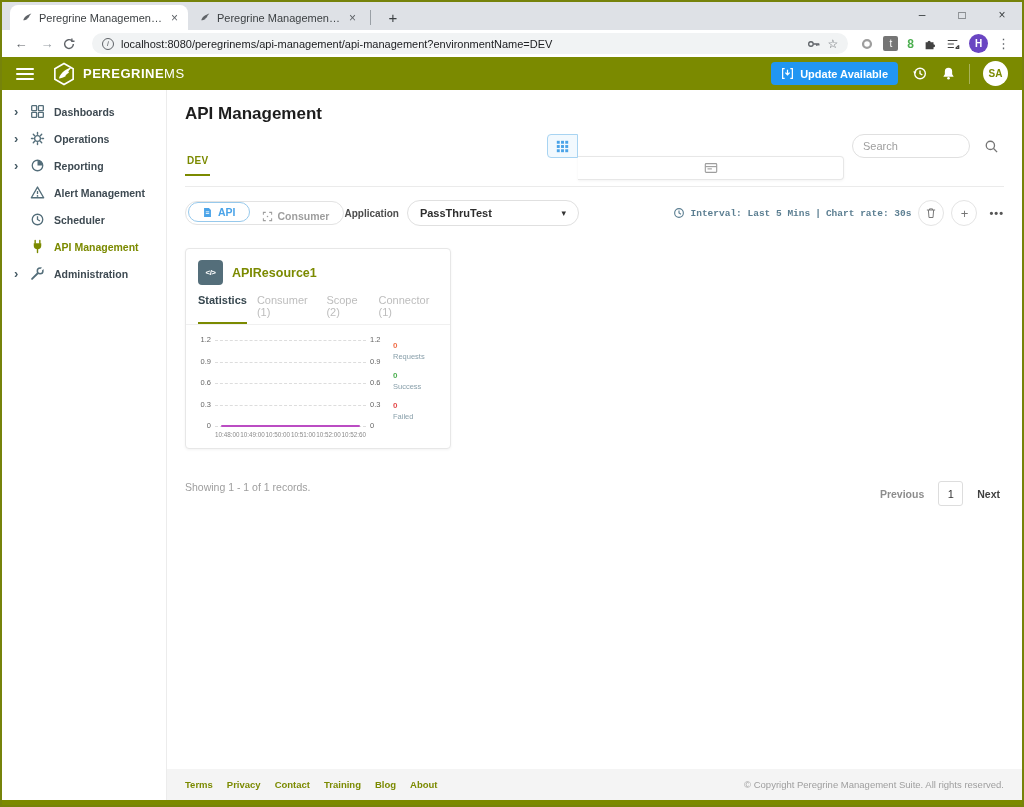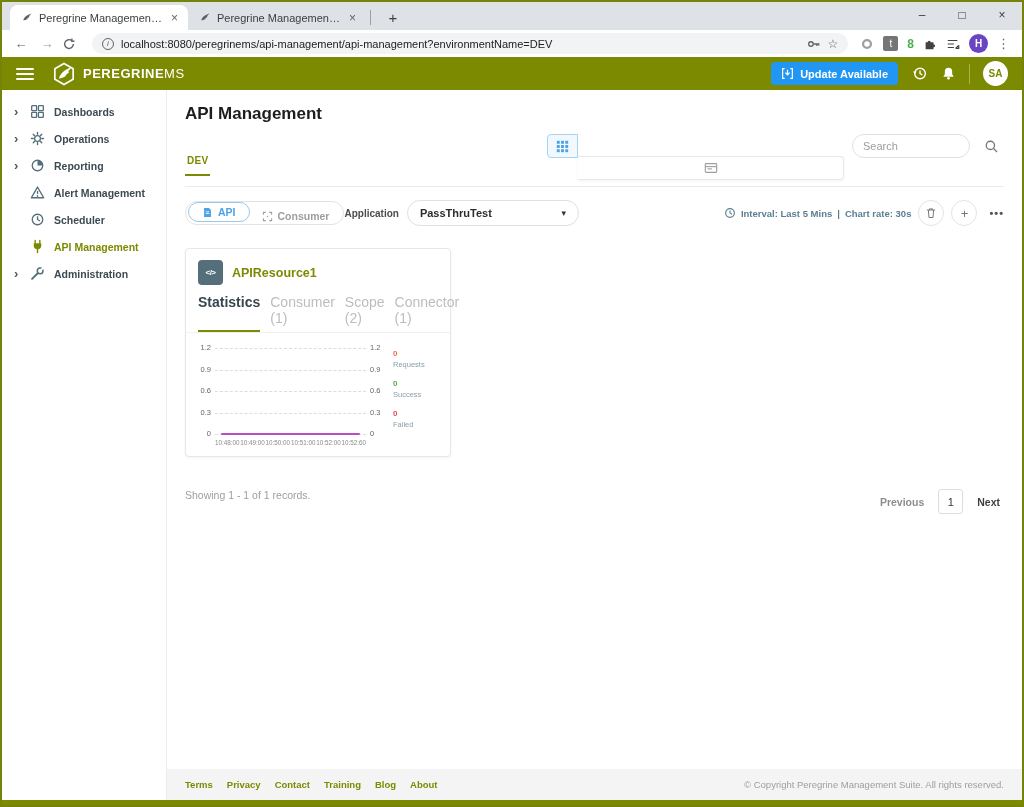--- a/index.html
+++ b/index.html
@@ -73,30 +73,30 @@
 
   .controlsrow { display:flex; align-items:center; margin-top:13px; }
   .pillgroup { border:1px solid #e3e3e3; border-radius:14px; height:24px; display:flex; align-items:flex-end; padding:2px; }
   .apibtn { border:1px solid #97c9ec; border-radius:11px; height:20px; padding:0 13px; display:flex; align-items:center; gap:5px; color:#4aa3e8; font-size:10.5px; font-weight:700; background:#fff; cursor:pointer; }
   .consumerbtn { padding:0 12px; color:#9e9e9e; font-size:10.5px; font-weight:700; display:flex; align-items:center; gap:5px; background:transparent; border:none; cursor:pointer; }
   .applabel { margin-left:0; font-size:10px; font-weight:700; color:#4c4c4c; }
   .appdropdown { margin-left:8px; width:172px; height:26px; border:1px solid #e0e0e0; border-radius:14px; padding:11px 12px; display:flex; align-items:center; cursor:pointer; background:#fff; }
   .appdropdown .val { font-size:11px; font-weight:700; color:#2d2d2d; }
   .appdropdown .caret { margin-left:auto; font-size:9px; color:#333; }
   .controls-right { margin-left:auto; display:flex; align-items:center; gap:7px; }
-  .intervaltext { display:flex; align-items:center; gap:5px; color:#5b7e91; font-size:9.5px; font-weight:700; }
+  .intervaltext { display:flex; align-items:center; gap:5px; color:#5b7e91; font-size:9.5px; font-weight:700;font-family:Liberation Mono, monospace; }
   .circlebtn { width:26px; height:26px; border:1px solid #e4e4e4; border-radius:50%; background:#fff; display:flex; align-items:center; justify-content:center; cursor:pointer; }
   .morebtn { font-size:11px; font-weight:700; color:#555; letter-spacing:1px; margin-left:5px; cursor:pointer; }
 
   
   .card { width:266px; border:1px solid #e7e7e7; border-radius:4px; margin-top:22px; box-shadow:0 1px 3px rgba(0,0,0,.05); background:#fff; }
   .cardhead { padding:11px 12px 9px; display:flex; align-items:center; gap:9px; }
   .cardicon { width:25px; height:25px; background:#546e7a; border-radius:4px; color:#fff; font-size:8px; font-weight:700; display:flex; align-items:center; justify-content:center; letter-spacing:-.5px; }
   .cardtitle { font-size:12.5px; font-weight:700; color:#7b8a00; }
-  .cardtabs { padding:0 12px; border-bottom:1px solid #f0f0f0; display:flex; gap:10px; font-size:14px; }
+  .cardtabs { padding:0 12px; border-bottom:1px solid #f0f0f0; display:flex; gap:10px; font-size:11px; }
   .ctab { color:#bdbdbd; padding-bottom:6px; cursor:pointer; }
   .ctab.active { color:#37474f; font-weight:700; border-bottom:2px solid #7b8a00; padding-bottom:4px; }
   .chartwrap { display:flex; padding:15px 10px 10px; }
   .yaxis { width:19px; height:86px; display:flex; flex-direction:column; justify-content:space-between; font-size:7.5px; color:#666; }
   .yaxis span { height:0; line-height:0; display:block; }
   .yaxis.left { text-align:right; padding-right:4px; }
   .yaxis.right { padding-left:4px; }
   .plotcol { flex:1; min-width:0; }
   .plot { height:86px; position:relative; }
   .gridline { position:absolute; left:0; right:0; border-top:1px dashed #ddd; }

